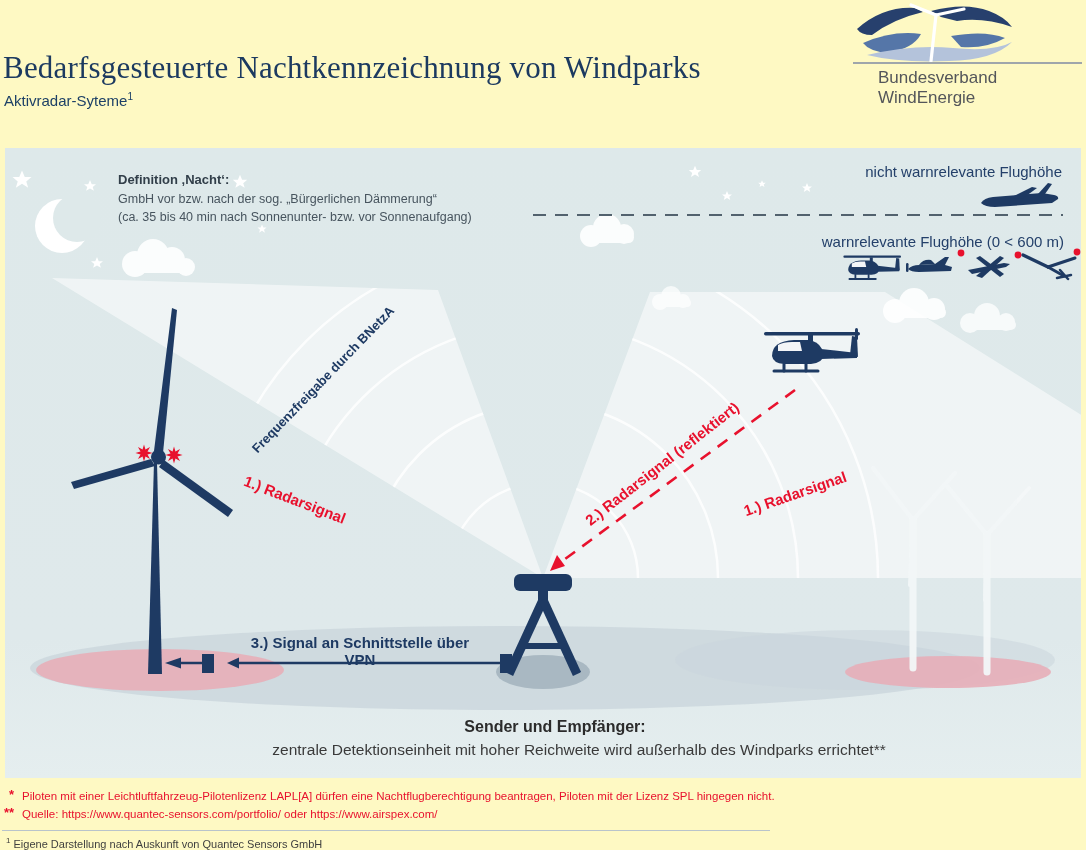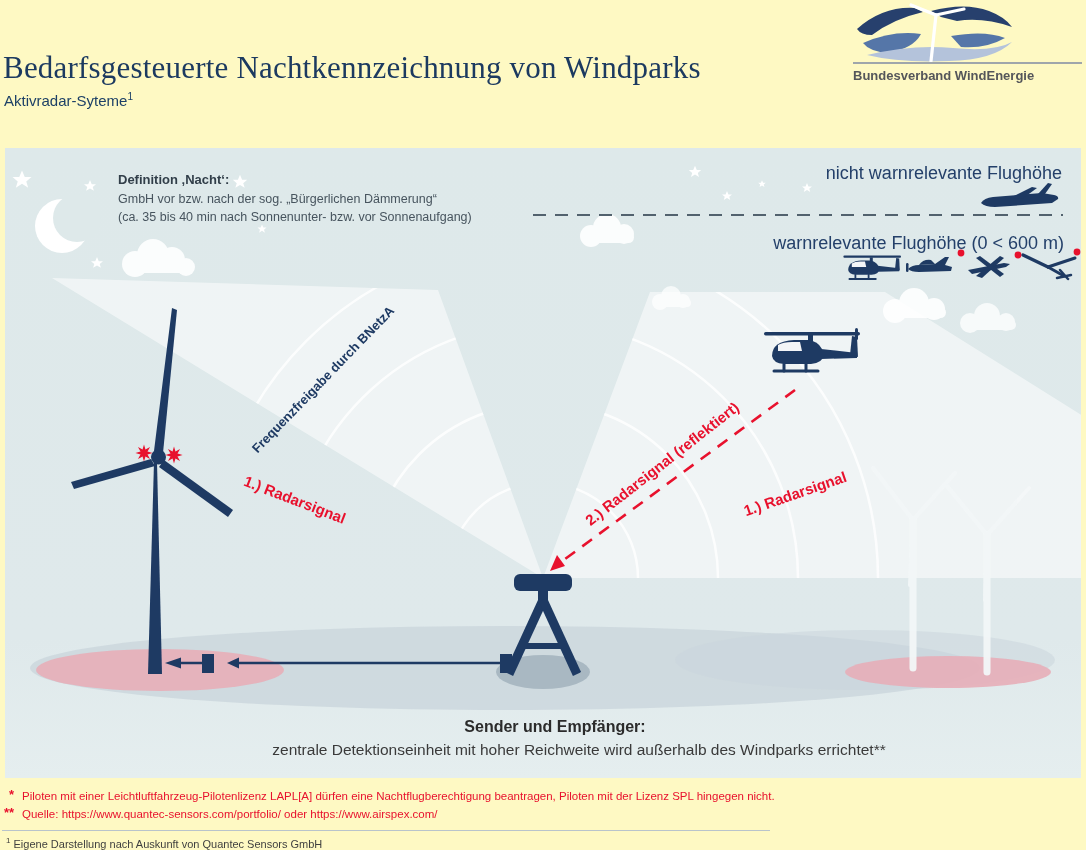--- a/index.html
+++ b/index.html
@@ -7,30 +7,30 @@
   #stage{position:relative;width:1086px;height:850px;background:#fef9c3;overflow:hidden;}
   .abs{position:absolute;}
 
   
   .title{left:3px;top:50px;font-family:"Liberation Serif",serif;font-size:31px;font-weight:500;color:#1c3a60;letter-spacing:.2px;}
   .subtitle{left:4px;top:91px;font-size:15px;color:#1d4066;}
   .subtitle sup{font-size:10px;}
   .logo-graphic{left:853px;top:2px;}
   .logo-acronym{left:972px;top:6px;font-family:"Liberation Serif",serif;font-size:44px;color:#4b4c4e;letter-spacing:1px;}
   .logo-rule{left:853px;top:62px;width:229px;height:2px;background:#9fa6ab;}
-  .logo-name{left:853px;top:68px;font-size:13px;color:#54565a;font-weight:bold;}
+  .logo-name{left:878px;top:68px;font-size:17px;color:#54565a;}
 
   
   .scene{left:5px;top:148px;width:1076px;height:630px;background:linear-gradient(180deg,#dee9ea 0%,#dfe9eb 78%,#e5eeef 100%);}
   .scene-svg{position:absolute;left:0;top:0;}
 
   .definition{left:113px;top:23px;font-size:12.5px;color:#47545e;line-height:18px;}
   .definition .def-title{font-size:13px;font-weight:bold;color:#313e49;margin-bottom:1px;}
 
-  .alt-label{font-size:18px;color:#24406a;text-align:right;}
+  .alt-label{font-size:15px;color:#24406a;text-align:right;}
   .not-warn{right:19px;top:15px;}
   .warn{right:17px;top:85px;}
 
   .rot{transform-origin:50% 50%;white-space:nowrap;}
   .freq-label{left:213px;top:224px;width:210px;text-align:center;font-size:13px;font-weight:600;color:#1e3a63;transform:rotate(-46deg);}
   .sig{font-size:15px;font-weight:600;color:#e8112d;text-align:center;}
   .sig-left{left:234px;top:343px;width:112px;transform:rotate(21deg);}
   .sig-reflect{left:552px;top:307px;width:210px;transform:rotate(-38deg);}
   .sig-right{left:734px;top:337px;width:112px;transform:rotate(-19deg);}
   .vpn-label{left:230px;top:486px;width:250px;text-align:center;font-size:15px;font-weight:700;color:#1e3a63;}
@@ -283,20 +283,21 @@
       <div>(ca. 35 bis 40 min nach Sonnenunter- bzw. vor Sonnenaufgang)</div>
     </div>
 
     <div class="abs alt-label not-warn">nicht warnrelevante Flughöhe</div>
     <div class="abs alt-label warn">warnrelevante Flughöhe (0 &lt; 600 m)</div>
 
     <div class="abs rot freq-label">Frequenzfreigabe durch BNetzA</div>
     <div class="abs rot sig sig-left">1.) Radarsignal</div>
     <div class="abs rot sig sig-reflect">2.) Radarsignal (reflektiert)</div>
     <div class="abs rot sig sig-right">1.) Radarsignal</div>
+    <div class="abs vpn-label">3.) Signal an Schnittstelle über VPN</div>
 
     <div class="abs sender">
       <div class="sender-title">Sender und Empfänger:</div>
       <div class="sender-desc">zentrale Detektionseinheit mit hoher Reichweite wird außerhalb des Windparks errichtet**</div>
     </div>
   </div>
 
   <div class="abs fn fn-marker1">*</div>
   <div class="abs fn fn-text1">Piloten mit einer Leichtluftfahrzeug-Pilotenlizenz LAPL[A] dürfen eine Nachtflugberechtigung beantragen, Piloten mit der Lizenz SPL hingegen nicht.</div>
 

